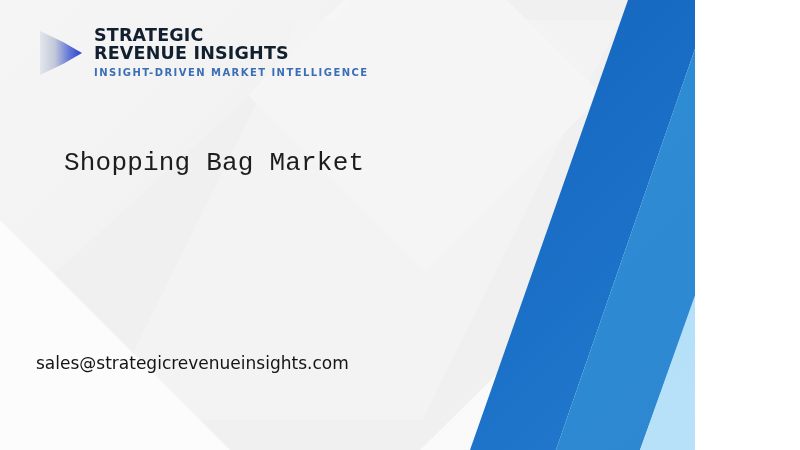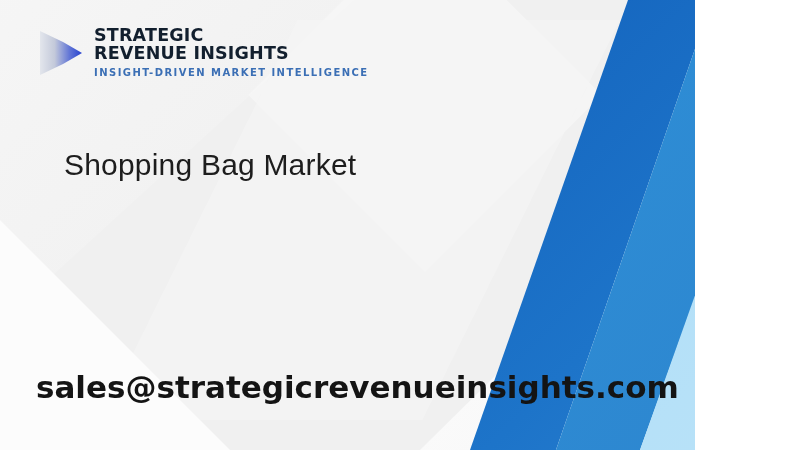--- a/index.html
+++ b/index.html
@@ -145,36 +145,36 @@
     color: #3b6fb5;
     letter-spacing: 1.45px;
     white-space: nowrap;
   }
 
   
   .title {
     position: absolute;
     left: 64px;
     top: 148px;
-    font-family: Liberation Sans, sans-serif;
-    font-size: 30px;
+    font-family: Liberation Mono, monospace;
+    font-size: 26px;
     font-weight: normal;
     color: #1d1d1d;
     letter-spacing: .2px;
     white-space: nowrap;
   }
 
   
   .email {
     position: absolute;
     left: 36px;
-    top: 369px;
-    font-family: "DejaVu Sans", "Liberation Sans", sans-serif;
-    font-size: 31px;
-    font-weight: bold;
+    top: 353px;
+    font-family: "DejaVu Sans", "Liberation Sans", sans-serif;
+    font-size: 17px;
+    font-weight: normal;
     color: #141414;
     letter-spacing: 0px;
     white-space: nowrap;
   }
 </style>
 </head>
 <body>
 
 <div id="slide">
 

